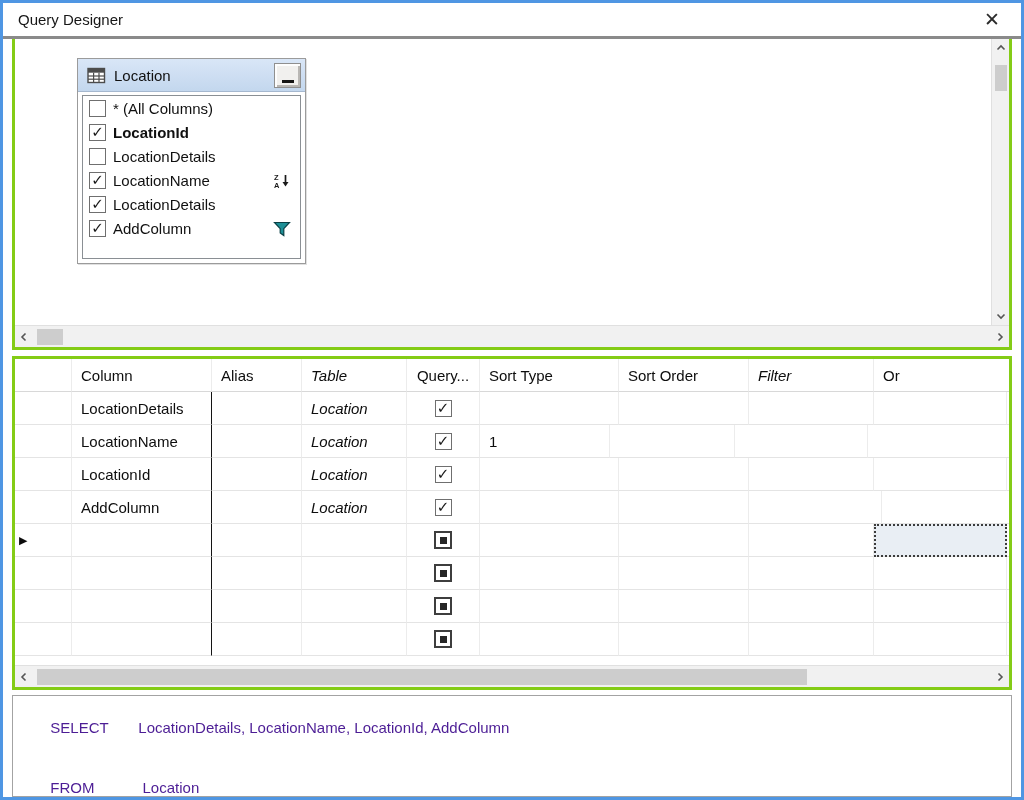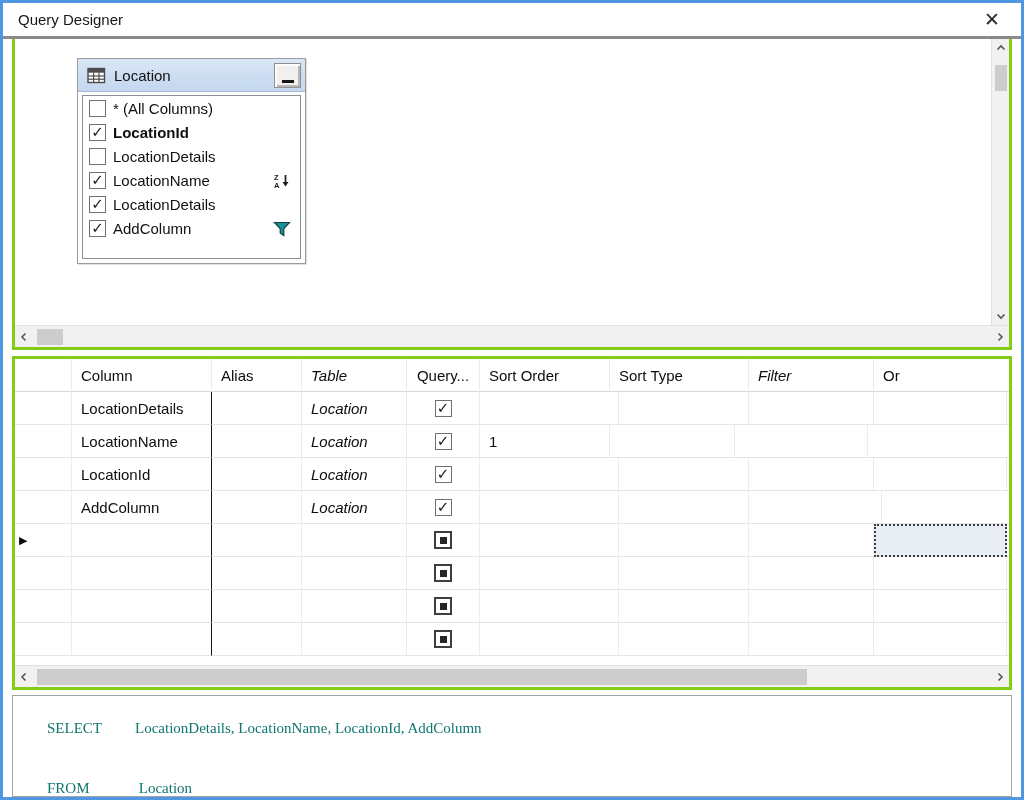--- a/index.html
+++ b/index.html
@@ -111,21 +111,21 @@
   .c-or       { width:133px; flex:0 0 auto; }
   .c-or2      { flex:1 1 auto; min-width:0; border-right:none; }
   .grid-row .c-column { border-right:1px solid #141414; }
   .c-rowhead.has-arrow::after { content:"▶"; font-size:11px; color:#0c0c0c; }
   .c-or.selected {
     background:#e9eef4; outline:2px dotted #3c3c3c; outline-offset:-2px;
   }
   
   .sql-gap { height:5px; flex:0 0 auto; }
   .sql-pane { flex:1 1 auto; border:1px solid #a3a3a3; background:#fff; padding:2px 4px; overflow:hidden; }
-  .sql-line { white-space:pre; line-height:20px; color:#0f766e;font-family:Liberation Serif, serif; }
+  .sql-line { white-space:pre; line-height:20px; color:#4c1d95; }
   .sql-kw { display:inline-block; min-width:88px; }
   svg { display:block; }
 </style>
 </head>
 <body>
 
 <div class="window">
 
   <div class="titlebar">
     <span class="title-text">Query Designer</span>
@@ -231,22 +231,22 @@
     <div class="grid-gap"></div>
 
     <div class="pane grid-pane">
       <div class="grid">
         <div class="grid-header">
           <div class="gcell c-rowhead"></div>
           <div class="gcell c-column">Column</div>
           <div class="gcell c-alias">Alias</div>
           <div class="gcell c-table">Table</div>
           <div class="gcell c-output">Query...</div>
+          <div class="gcell c-sorttype">Sort Type</div>
           <div class="gcell c-sortorder">Sort Order</div>
-          <div class="gcell c-sorttype">Sort Type</div>
           <div class="gcell c-filter">Filter</div>
           <div class="gcell c-or2">Or</div>
         </div>
         <div>
             <div class="grid-row">
     <div class="gcell c-rowhead"></div>
     <div class="gcell c-column">LocationDetails</div>
     <div class="gcell c-alias"></div>
     <div class="gcell c-table">Location</div>
     <div class="gcell c-output">

